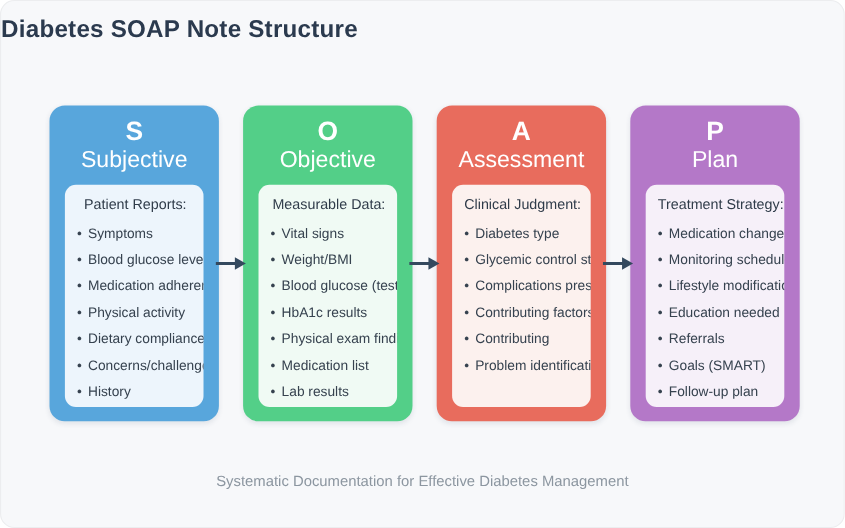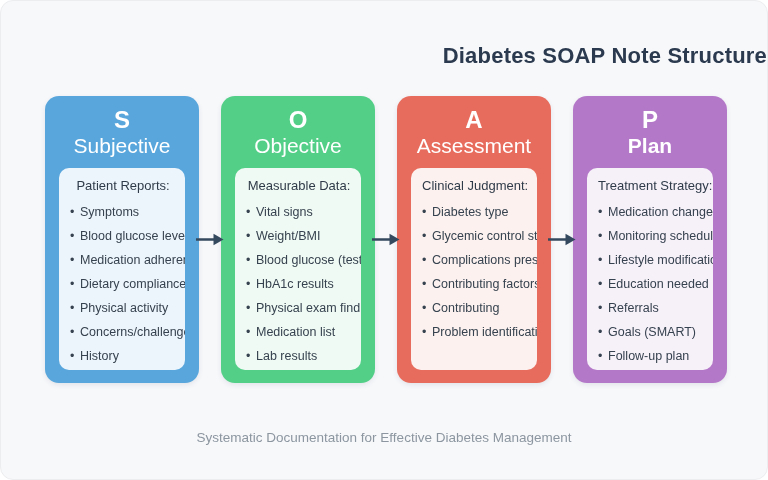--- a/index.html
+++ b/index.html
@@ -13,24 +13,24 @@
     width: 766px;
     height: 478px;
     margin: 0 auto;
     background: var(--bg, #F7F8FA);
     border: 1px solid #ECEDEF;
     border-radius: 13px;
     overflow: hidden;
   }
   .page-title {
     position: absolute;
-    top: 42px;
+    top: 13px;
     left: 0;
     width: 100%;
-    text-align: right;
+    text-align: left;
     font-size: 22px;
     font-weight: 700;
     color: var(--title, #2B3A4E);
     letter-spacing: 0.2px;
   }
   .columns-row {
     position: absolute;
     top: 95px;
     left: 44px;
     width: 682px;
@@ -135,22 +135,22 @@
   <div class="columns-row" id="columns-row">
   <div class="column" style="--col: #58A6DC; --card: #EDF5FC;">
     <div class="column-letter" style="color: rgb(255, 255, 255);">S</div>
     <div class="column-name" style="color: rgb(255, 255, 255);">Subjective</div>
     <div class="column-card">
       <div class="card-title">Patient Reports:</div>
       <ul class="card-items">
             <li>Symptoms</li>
             <li>Blood glucose levels</li>
             <li>Medication adherence</li>
+            <li>Physical activity</li>
             <li>Dietary compliance</li>
-            <li>Physical activity</li>
             <li>Concerns/challenges</li>
             <li>History</li>
           </ul>
     </div>
   </div>
 
   <div class="column" style="--col: #53CF88; --card: #F0FAF4;">
     <div class="column-letter" style="color: rgb(255, 255, 255);">O</div>
     <div class="column-name" style="color: rgb(255, 255, 255);">Objective</div>
     <div class="column-card">
@@ -178,21 +178,21 @@
             <li>Complications present</li>
             <li>Contributing factors</li>
             <li>Contributing</li>
             <li>Problem identification</li>
           </ul>
     </div>
   </div>
 
   <div class="column" style="--col: #B478C8; --card: #F6F0F9;">
     <div class="column-letter" style="color: rgb(255, 255, 255);">P</div>
-    <div class="column-name" style="color: rgb(255, 255, 255); font-weight: bold;">Plan</div>
+    <div class="column-name" style="color: rgb(255, 255, 255);">Plan</div>
     <div class="column-card">
       <div class="card-title">Treatment Strategy:</div>
       <ul class="card-items">
             <li>Medication changes</li>
             <li>Monitoring schedule</li>
             <li>Lifestyle modifications</li>
             <li>Education needed</li>
             <li>Referrals</li>
             <li>Goals (SMART)</li>
             <li>Follow-up plan</li>

